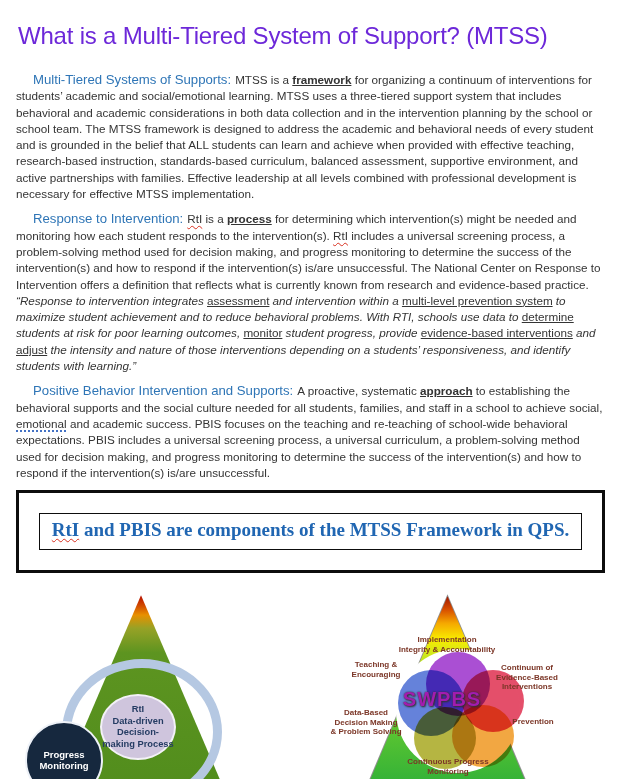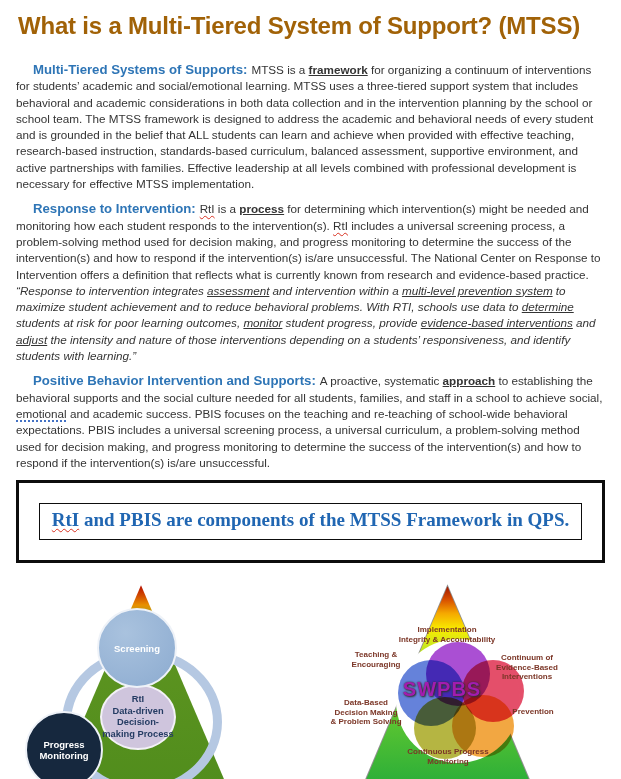--- a/index.html
+++ b/index.html
@@ -2,28 +2,28 @@
 <html><head>
 <meta charset="utf-8">
 <style>
   html,body { margin:0; padding:0; background:#ffffff; }
   .page {
     position:relative; width:621px; height:779px; box-sizing:border-box;
     padding:6px 16px 0 16px; background:#ffffff; overflow:hidden;
     font-family:"Liberation Sans", sans-serif; color:#343434;
   }
   .title {
-    font-size:24px; font-weight:700; color:#a16207;
-    margin:6px 0 22px 2px; letter-spacing:-0.2px;
+    font-size:24px; font-weight:400; color:#6d28d9;
+    margin:16px 0 22px 2px; letter-spacing:-0.2px;
   }
   .para { font-size:11.7px; line-height:16.3px; margin:0 0 9px 0; }
-  .h { color:#2e75b6; font-weight:700; font-size:13.2px; margin-right:4px;padding-left:17px; }
+  .h { color:#2e75b6; font-weight:400; font-size:13.2px; margin-right:4px;padding-left:17px; }
   .bu { font-weight:700; text-decoration:underline; }
   .i  { font-style:italic; }
-  .iu { font-style:italic; text-decoration:underline;margin-top:8px; }
+  .iu { text-decoration:underline;margin-top:8px; }
   .sq { text-decoration-line:underline; text-decoration-style:wavy;
         text-decoration-color:#d83020; text-decoration-thickness:1px; text-underline-offset:2px; }
   .dot{ text-decoration-line:underline; text-decoration-style:dotted;
         text-decoration-color:#4472c4; text-decoration-thickness:1.5px; text-underline-offset:2.5px; }
 
   .banner-outer { border:3.5px solid #0d0d0d; padding:20px; margin-top:6px; background:#fff; }
   .banner-inner {
     border:1.5px solid #0d0d0d; text-align:center; padding:5px 4px 8px;
     font-family:"Liberation Serif", serif; font-size:19px; font-weight:600; color:#2066b2;
   }
@@ -117,21 +117,20 @@
 
   <div class="diagrams">
 
     <div class="rti">
       <div class="rti-tri"></div>
       <div class="rti-ring"></div>
       <div class="circ lav">RtI
 Data-driven
 Decision-
 making Process</div>
-      <div class="circ scr">Screening</div>
       <div class="circ pm">Progress
 Monitoring</div>
     </div>
 
     <div class="swpbs">
       <div class="sw-tri-border"></div>
       <div class="sw-tri"></div>
       <div class="sw-blob"></div>
       <div class="vc vc-blue"></div>
       <div class="vc vc-purple"></div>

